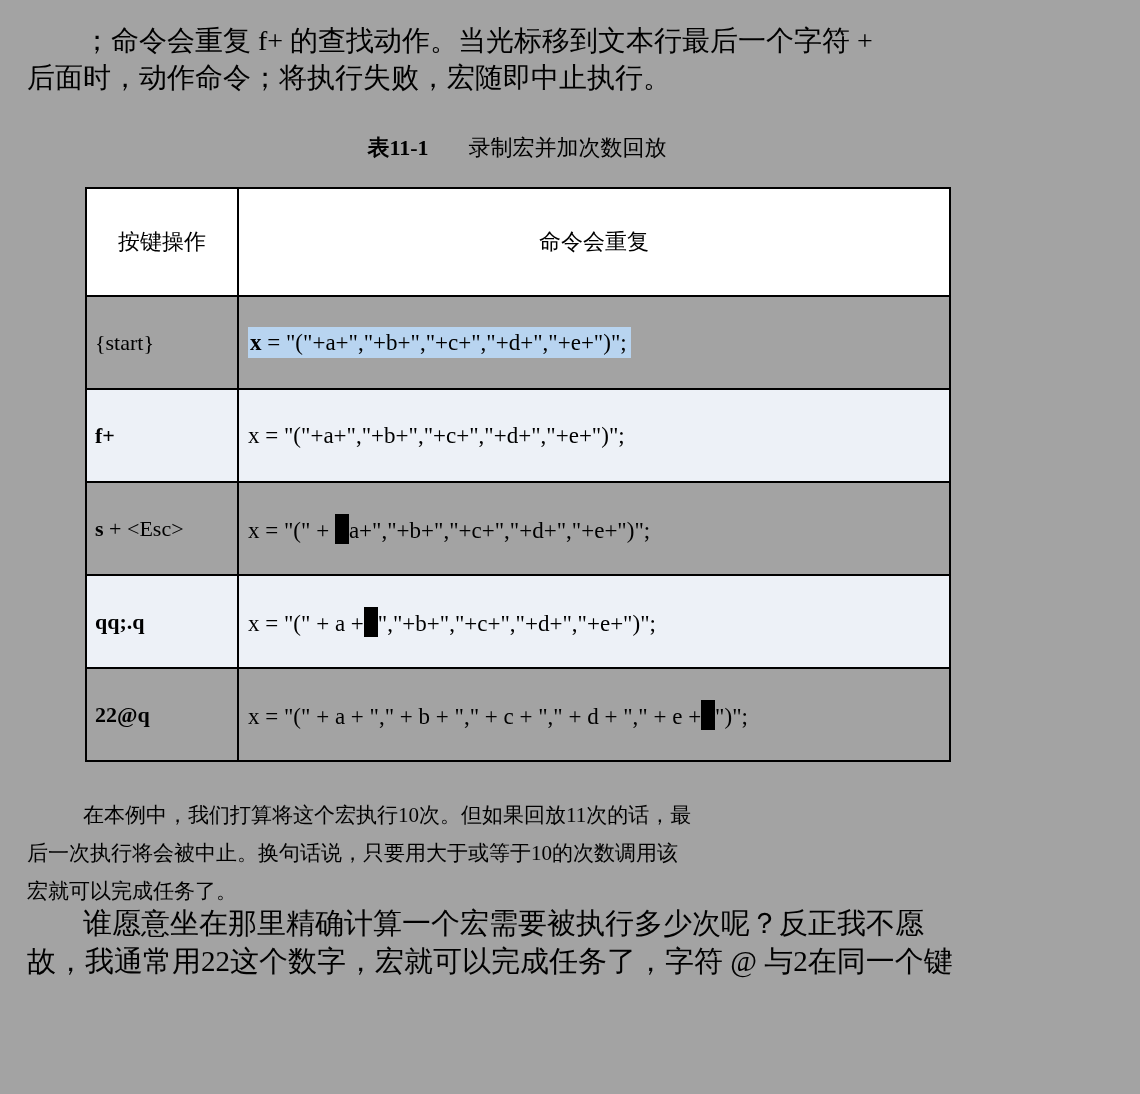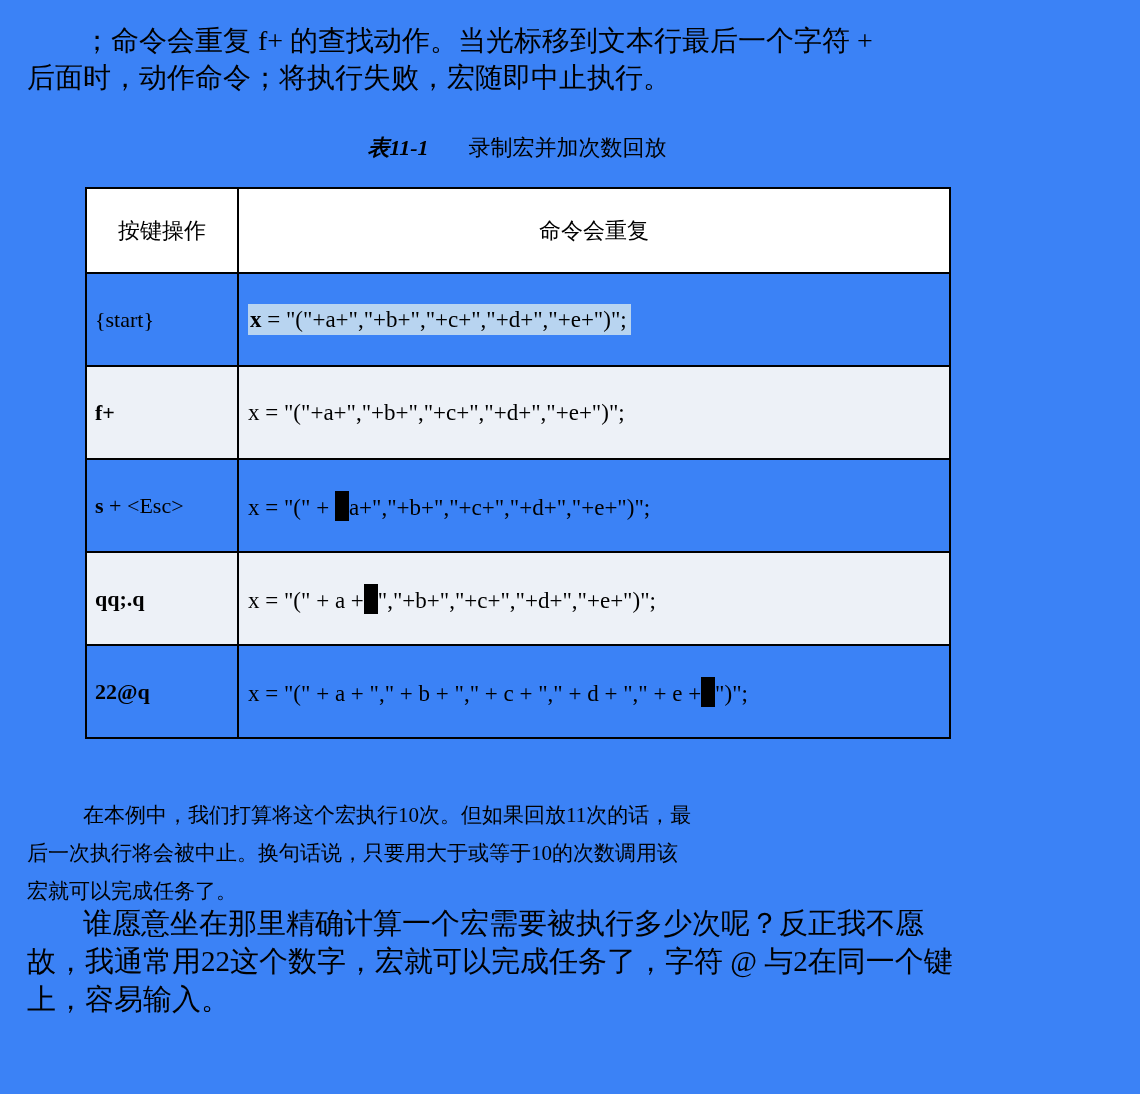--- a/index.html
+++ b/index.html
@@ -1,20 +1,20 @@
 <!DOCTYPE html>
 <html style="--hl: #b8d4f0; --shade: #edf1f7; --border: #000000; --cursor: #000000;"><head>
 <meta charset="utf-8">
 <style>
   html, body { margin: 0; padding: 0; background: #ffffff; }
   .page {
     position: relative;
     width: 1140px;
     height: 1094px;
-    background: #3b82f6;
+    background: #a3a3a3;
     overflow: hidden;
     color: #000000;
     font-family: "Liberation Serif", "DejaVu Serif", serif;
   }
   .para {
     position: absolute;
     left: 27px;
     white-space: nowrap;
   }
   #para1 { top: 22px;  font-size: 28px; line-height: 37px; }
@@ -23,36 +23,36 @@
   .line.first { text-indent: 56px; }
 
   .caption {
     position: absolute;
     top: 133px;
     left: 85px;
     width: 864px;
     text-align: center;
     font-size: 22px;
   }
-  .cap-label { font-weight: bold; margin-right: 40px; font-style: italic; }
+  .cap-label { font-weight: bold; margin-right: 40px; }
 
   table.macro {
     position: absolute;
     left: 85px;
     top: 187px;
     border-collapse: collapse;
     table-layout: fixed;
     width: 864px;
   }
   table.macro th, table.macro td {
     border: 2px solid var(--border, #000000);
     vertical-align: middle;
     overflow: hidden;
   }
-  tr.head { height: 85px; }
+  tr.head { height: 108px; }
   tbody tr { height: 93px; padding-left: 30px; }
   tr.shaded td { background: var(--shade, #edf1f7); }
   th {
     font-weight: normal;
     font-size: 22px;
     text-align: center;
     background: #ffffff;
   }
   td.key-cell {
     font-size: 22px;
@@ -128,16 +128,15 @@
 
   <div class="para" id="para2">
       <div class="line first">在本例中，我们打算将这个宏执行10次。但如果回放11次的话，最</div>
       <div class="line">后一次执行将会被中止。换句话说，只要用大于或等于10的次数调用该</div>
       <div class="line">宏就可以完成任务了。</div>
     </div>
 
   <div class="para" id="para3">
       <div class="line first">谁愿意坐在那里精确计算一个宏需要被执行多少次呢？反正我不愿</div>
       <div class="line">故，我通常用22这个数字，宏就可以完成任务了，字符 @ 与2在同一个键</div>
-      <div class="line">上，容易输入。</div>
     </div>
 
 </div>
 
 </body></html>

